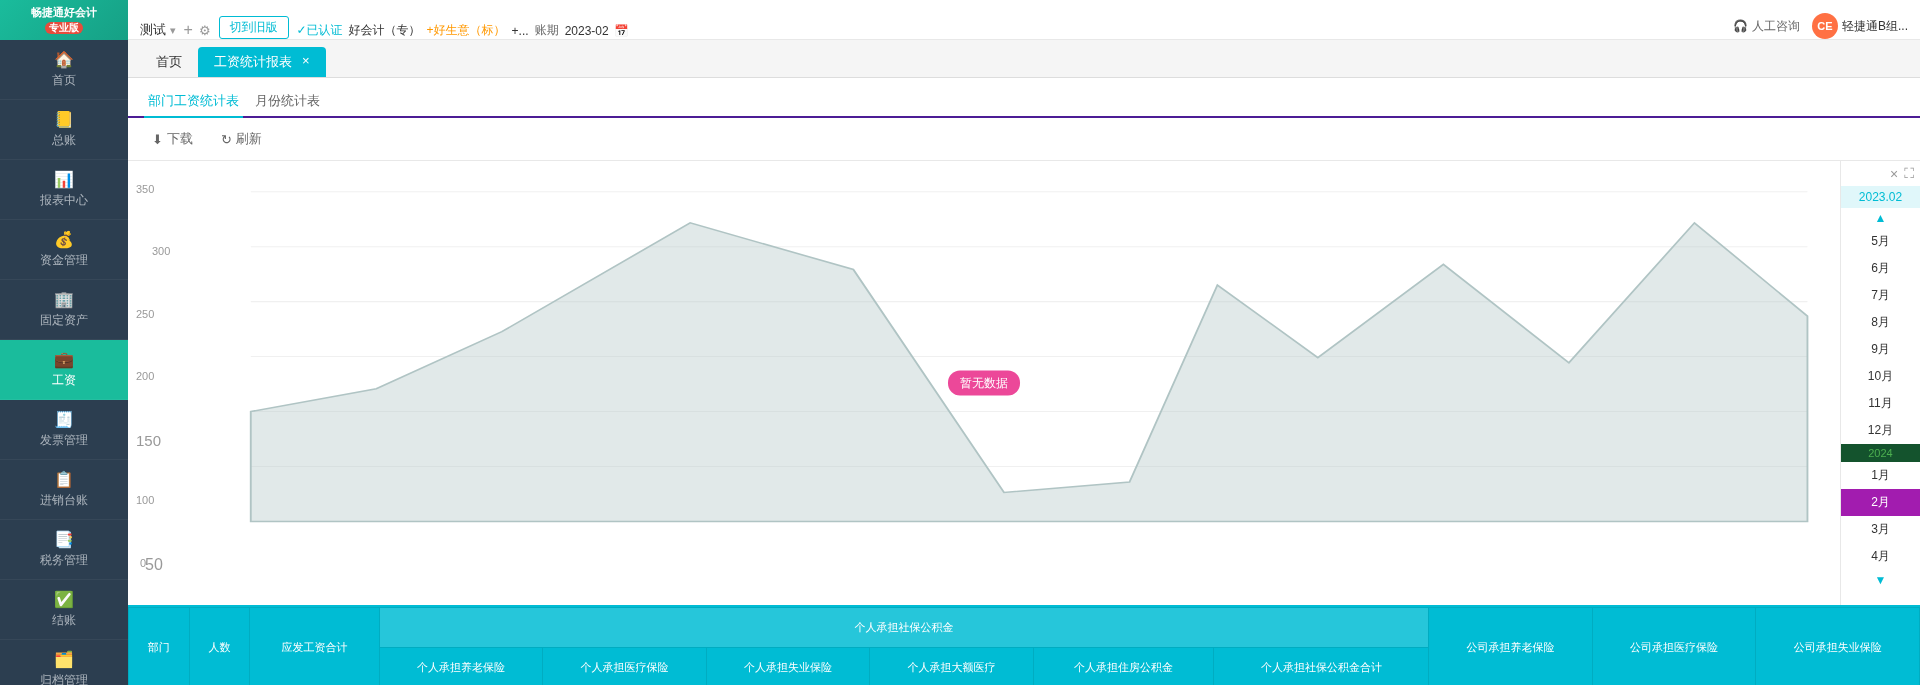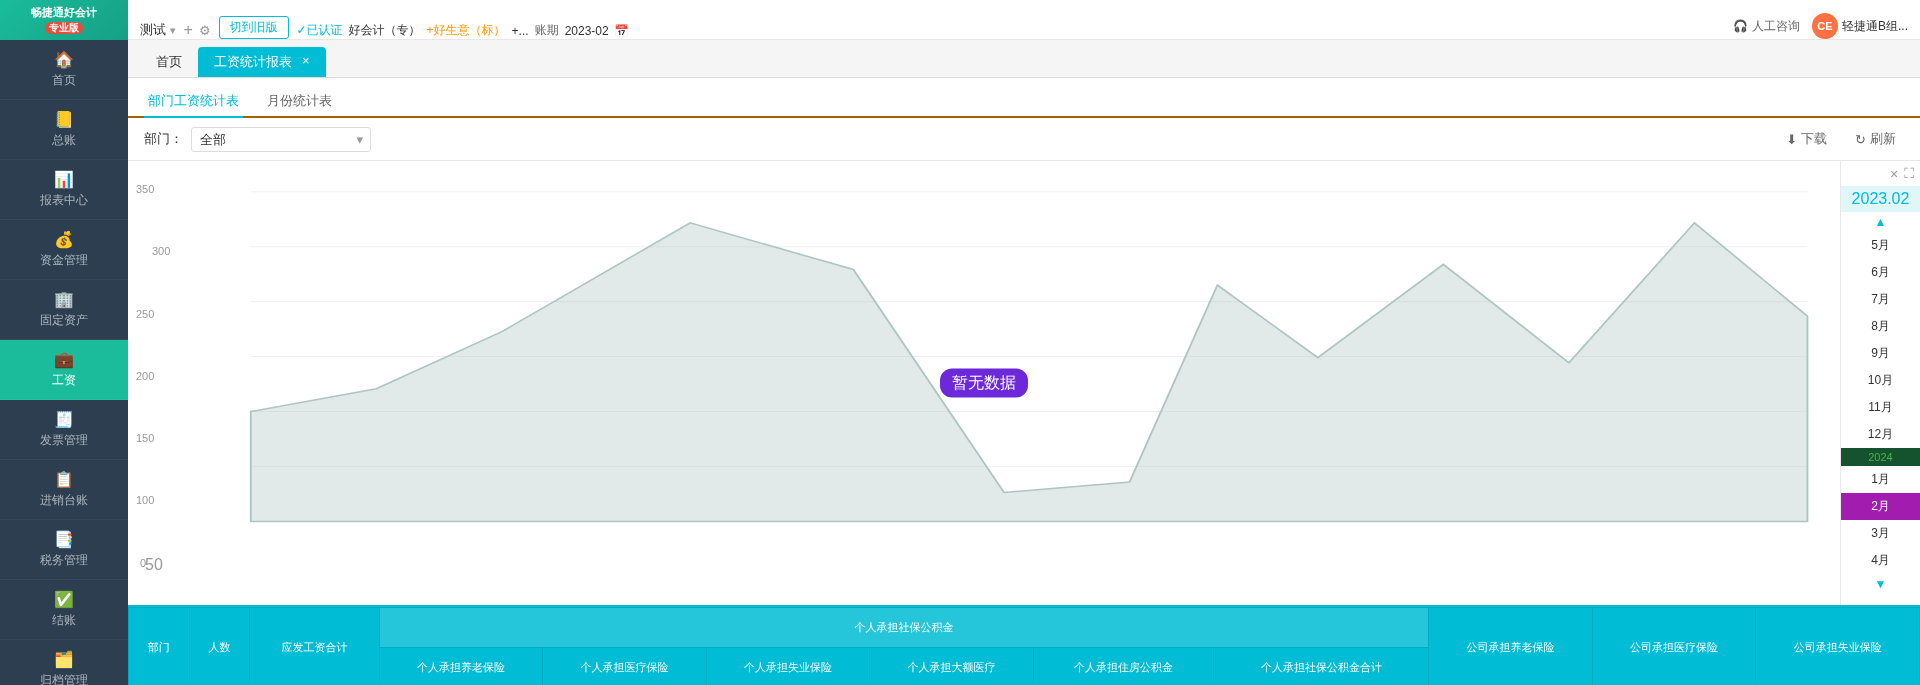--- a/index.html
+++ b/index.html
@@ -159,22 +159,22 @@
       gap: 6px;
     }
     .tab-home { color: #333; }
 
     
     .inner-tabs {
       display: flex;
       align-items: flex-start;
       padding: 8px 16px 0;
       background: #fff;
-      border-bottom: 2px solid #a16207;
-      gap: 20px;
+      border-bottom: 2px solid #4c1d95;
+      gap: 8px;
       flex-shrink: 0;
     }
     .inner-tab {
       padding: 6px 4px;
       font-size: 13px;
       cursor: pointer;
       color: #666;
       border-bottom: 2px solid transparent;
       margin-bottom: -2px;
     }
@@ -253,25 +253,25 @@
       flex: 1;
       position: relative;
       padding: 10px 20px 40px 60px;
     }
     .chart-svg {
       width: 100%;
       height: 100%;
     }
     .tooltip-box {
       position: absolute;
-      background: #6d28d9;
+      background: #ec4899;
       color: #fff;
       padding: 4px 12px;
       border-radius: 12px;
-      font-size: 16px;
+      font-size: 12px;
       top: 50%;
       left: 50%;
       transform: translate(-50%, -50%);
       white-space: nowrap;
       z-index: 10;
     }
 
     
     .right-panel {
       width: 80px;
@@ -298,21 +298,21 @@
     .expand-icon-btn {
       cursor: pointer;
       color: #999;
       font-size: 14px;
     }
     .year-label {
       background: #e0f7fa;
       color: #00bcd4;
       text-align: center;
       padding: 4px 0;
-      font-size: 16px;
+      font-size: 12px;
       cursor: pointer;
     }
     .nav-arrow {
       display: flex;
       align-items: center;
       justify-content: center;
       padding: 3px 0;
       color: #00bcd4;
       cursor: pointer;
       font-size: 12px;
@@ -481,28 +481,20 @@
     <div class="inner-tabs">
       <div class="inner-tab active">
         <span>部门工资统计表</span>
       </div>
       <div class="inner-tab">
         <span>月份统计表</span>
       </div>
     </div>
 
     <div class="toolbar">
-      <div class="toolbar-left">
-        <label class="dept-label">部门：</label>
-        <div class="select-wrapper">
-          <select class="dept-select">
-            <option>全部</option>
-          </select>
-        </div>
-      </div>
       <div class="toolbar-right">
         <div class="toolbar-btn">
           <span>⬇</span>
           <span>下载</span>
         </div>
         <div class="toolbar-btn">
           <span>↻</span>
           <span>刷新</span>
         </div>
       </div>
@@ -510,21 +502,21 @@
 
     <div style="display:flex; flex:1; overflow:hidden;">
 
       <div class="chart-container">
         <div class="chart-inner">
           
           <div style="position:absolute; left:8px; top:5%; font-size:11px; color:#999;">350</div>
           <div style="position:absolute; left:24px; top:19%; font-size:11px; color:#999;">300</div>
           <div style="position:absolute; left:8px; top:33%; font-size:11px; color:#999;">250</div>
           <div style="position:absolute; left:8px; top:47%; font-size:11px; color:#999;">200</div>
-          <div style="position:absolute; left:8px; top:61%; font-size:11px; color:#999;">150</div>
+          <div style="position:absolute; left:8px; top:61%; font-size:15px; color:#999;">150</div>
           <div style="position:absolute; left:8px; top:75%; font-size:11px; color:#999;">100</div>
           <div style="position:absolute; left:17px; top:89%; font-size:16px; color:#999;">50</div>
           <div style="position:absolute; left:12px; bottom:36px; font-size:11px; color:#999;">0</div>
 
           <svg class="chart-svg" viewBox="0 0 1300 380" preserveAspectRatio="none">
 
             <line x1="50" y1="20" x2="1290" y2="20" stroke="#f0f0f0" stroke-width="1"></line>
             <line x1="50" y1="73" x2="1290" y2="73" stroke="#f0f0f0" stroke-width="1"></line>
             <line x1="50" y1="126" x2="1290" y2="126" stroke="#f0f0f0" stroke-width="1"></line>
             <line x1="50" y1="179" x2="1290" y2="179" stroke="#f0f0f0" stroke-width="1"></line>

